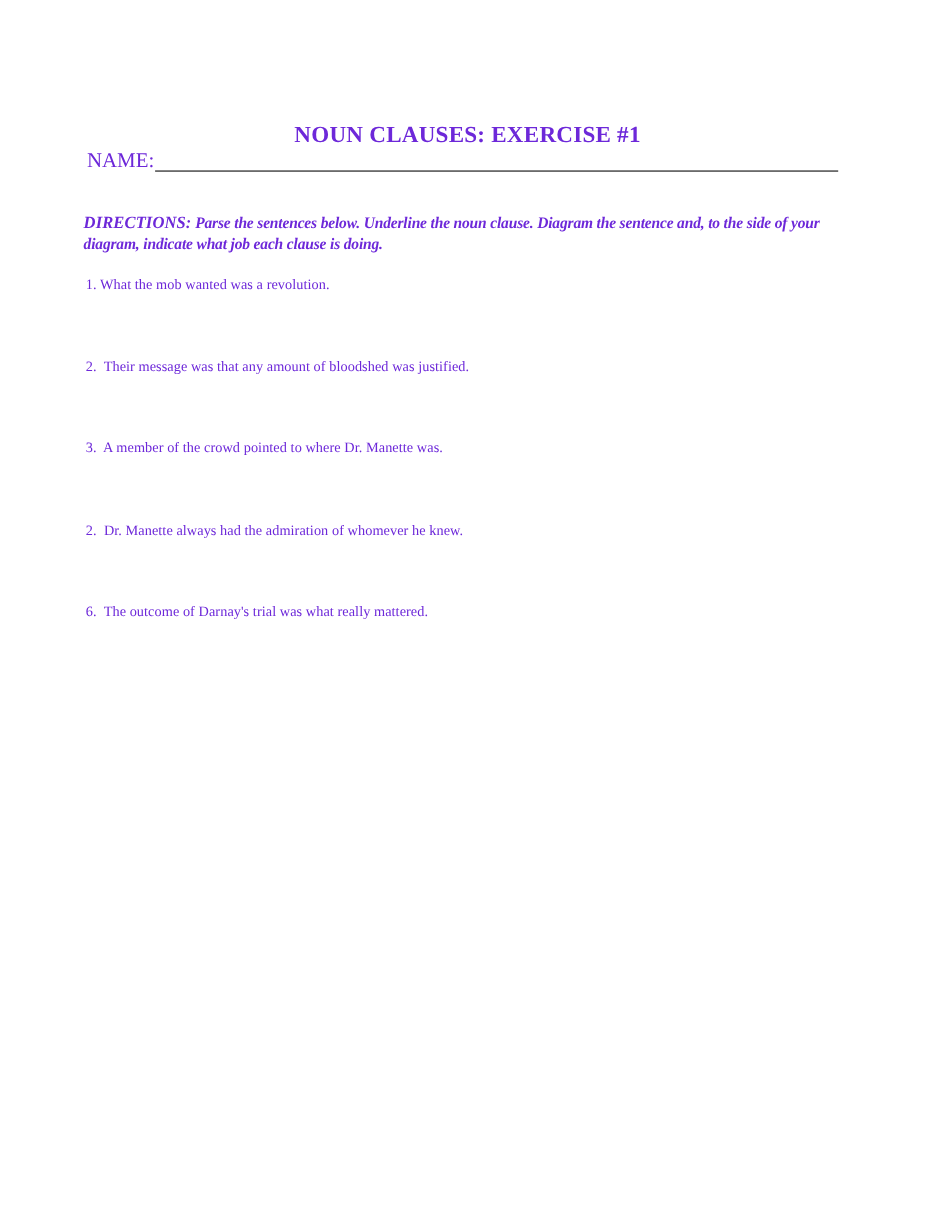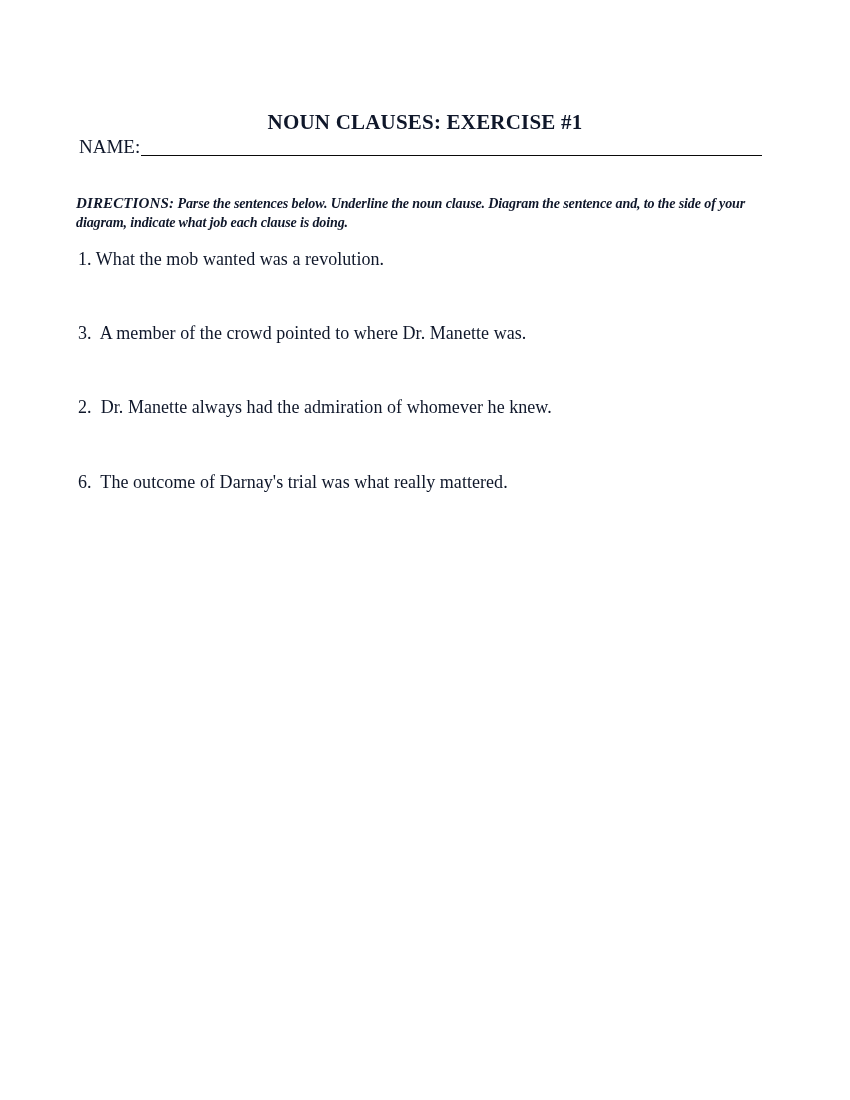--- a/index.html
+++ b/index.html
@@ -7,21 +7,21 @@
     padding: 0;
     background: #ffffff;
   }
   .page {
     position: relative;
     width: 850px;
     height: 1100px;
     background: #ffffff;
     overflow: hidden;
     font-family: "Liberation Serif", "DejaVu Serif", serif;
-    color: #0f172a;
+    color: #6d28d9;
     -webkit-font-smoothing: antialiased;
   }
 
   
   .doc-title {
     position: absolute;
     top: 95px;
     left: 0;
     width: 850px;
     text-align: center;
@@ -76,21 +76,21 @@
   }
 
   
   .sentences {
     position: absolute;
     top: 249px;
     left: 78px;
     width: 720px;
   }
   .sentence-item {
-    font-size: 18px;
+    font-size: 13px;
     line-height: 20px;
     height: 74.2px;
     white-space: pre;
     letter-spacing: 0.05px;
   }
 </style>
 </head>
 <body>
 
 <div class="page">
@@ -99,18 +99,19 @@
 
   <div class="name-row">
     <span class="name-label">NAME:</span>
     <span class="name-rule"></span>
   </div>
 
   <p class="directions"><span class="dir-lead">DIRECTIONS:</span><span>  Parse the sentences below. Underline the noun clause. Diagram the sentence and, to the side of your diagram, indicate what job each clause is doing.</span></p>
 
   <div class="sentences">
     <div class="sentence-item">1. What the mob wanted was a revolution.</div>
+    <div class="sentence-item">2.  Their message was that any amount of bloodshed was justified.</div>
     <div class="sentence-item">3.  A member of the crowd pointed to where Dr. Manette was.</div>
     <div class="sentence-item">2.  Dr. Manette always had the admiration of whomever he knew.</div>
     <div class="sentence-item">6.  The outcome of Darnay's trial was what really mattered.</div>
   </div>
 
 </div>
 
 </body></html>

